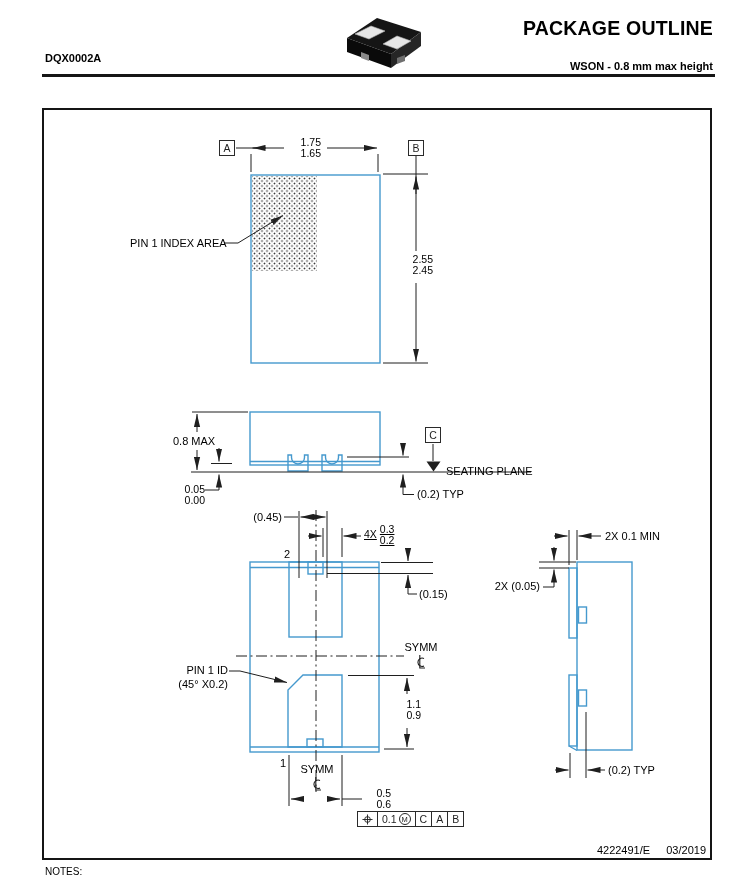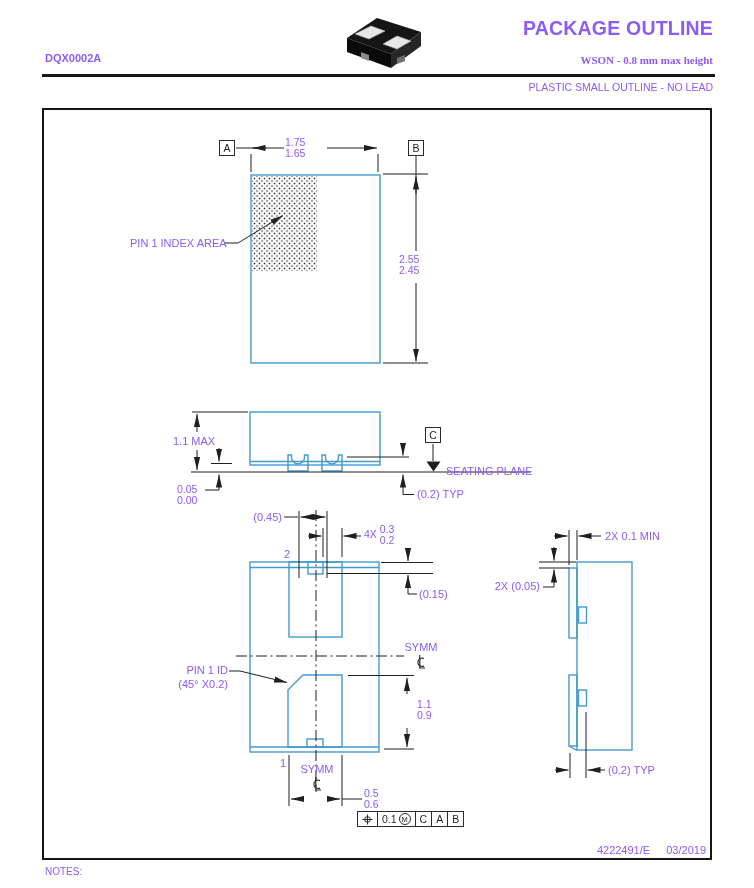--- a/index.html
+++ b/index.html
@@ -1,21 +1,21 @@
 <!DOCTYPE html>
 <html><head>
 <meta charset="utf-8">
 <style>
   html,body{margin:0;padding:0;background:#ffffff;}
   #page{position:relative;width:754px;height:888px;background:#fff;overflow:hidden;
         font-family:"Liberation Sans", sans-serif;color:#1f1f1f;}
   .abs{position:absolute;}
-  .t{position:absolute;white-space:nowrap;font-size:11px;color:#8b5cf6;line-height:1.12;}
+  .t{position:absolute;white-space:nowrap;font-size:11px;color:#000000;line-height:1.12;}
   .t-sm{font-size:10.5px;}
-  .stack{text-align:left;}
+  .stack{text-align:right;}
   .stack div{line-height:11px;}
   .right{text-align:right;}
   .title{font-size:19.5px;font-weight:bold;letter-spacing:.2px;}
   .subtitle{font-size:11px;font-weight:bold;}
   .cat{font-size:10.5px;}
   .rule{position:absolute;background:#151515;}
   .frame{position:absolute;border:2px solid #151515;background:transparent;}
   .datum{position:absolute;width:14px;height:14px;border:1.4px solid #2a2a2a;
          display:flex;align-items:center;justify-content:center;font-size:10.5px;background:#fff;}
   .dots{position:absolute;left:252px;top:176px;width:65px;height:95px;
@@ -32,23 +32,22 @@
   svg.lines{position:absolute;left:0;top:0;pointer-events:none;}
   .symm-wrap{position:absolute;}
 </style>
 </head>
 <body>
 
 <div id="page">
 
   <div class="t title right" style="left:360px;top:18px;width:353px;">PACKAGE OUTLINE</div>
   <div class="t subtitle" style="left:45px;top:52px;">DQX0002A</div>
-  <div class="t subtitle right" style="left:400px;top:54px;width:313px;font-family:Liberation Serif, serif;">WSON - 0.8 mm max height</div>
+  <div class="t subtitle right" style="left:400px;top:60px;width:313px;">WSON - 0.8 mm max height</div>
   <div class="rule" style="left:42px;top:74px;width:673px;height:2.5px;"></div>
-  <div class="t cat right" style="left:460px;top:82px;width:253px;">PLASTIC SMALL OUTLINE - NO LEAD</div>
 
   <svg class="abs" style="left:333px;top:8px;" width="100" height="66" viewBox="0 0 100 66">
     <polygon points="14,30 44,10 88,24 58,46" fill="#151515"></polygon>
     <polygon points="14,30 58,46 58,60 14,44" fill="#0a0a0a"></polygon>
     <polygon points="58,46 88,24 88,38 58,60" fill="#262626"></polygon>
     <polygon points="22,26 38,18 52,23 36,31" fill="#e6e6e6" stroke="#b5b5b5" stroke-width="0.6"></polygon>
     <polygon points="50,36 64,28 78,33 64,41" fill="#e6e6e6" stroke="#b5b5b5" stroke-width="0.6"></polygon>
     <polygon points="28,44 36,47 36,53 28,50" fill="#8a8a8a"></polygon>
     <polygon points="64,50 72,47 72,53 64,56" fill="#6f6f6f"></polygon>
   </svg>
@@ -189,30 +188,30 @@
   <div class="t t-sm stack" style="left:285px;top:137px;width:36px;">
     <div>1.75</div>
     <div>1.65</div>
   </div>
   <div class="t t-sm stack" style="left:399px;top:254px;width:34px;background:#fff;">
     <div>2.55</div>
     <div>2.45</div>
   </div>
   <div class="t" style="left:130px;top:237px;text-align:center;">PIN 1 INDEX AREA</div>
 
-  <div class="t" style="left:171px;top:435px;background:#fff;padding:0 2px;">1.1 MAX</div>
+  <div class="t" style="left:171px;top:435px;background:#fff;padding:0 2px;">0.8 MAX</div>
   <div class="t t-sm stack" style="left:177px;top:484px;width:28px;">
     <div>0.05</div>
     <div>0.00</div>
   </div>
   <div class="t" style="left:446px;top:465px;">SEATING PLANE</div>
   <div class="t" style="left:417px;top:488px;">(0.2) TYP</div>
 
   <div class="t right" style="left:244px;top:511px;width:38px;">(0.45)</div>
-  <div class="t t-sm" style="left:364px;top:524px;display:flex;align-items:center;gap:3px;">
+  <div class="t t-sm" style="left:364px;top:524px;display:flex;align-items:center;gap:3px;text-decoration:underline;">
     <span>4X</span>
     <span class="stack">
         <div>0.3</div>
         <div>0.2</div>
       </span>
   </div>
   <div class="t" style="left:284px;top:548px;">2</div>
   <div class="t" style="left:419px;top:588px;">(0.15)</div>
 
   <div class="symm-wrap" style="left:401px;top:641px;width:40px;text-align:center;">
@@ -221,21 +220,21 @@
       <path d="M9,4.5 A4.2,4.2 0 1 0 9,12" fill="none" stroke="#1f1f1f" stroke-width="1.1"></path>
       <path d="M4.8,1 V14 H10" fill="none" stroke="#1f1f1f" stroke-width="1.1"></path>
     </svg>
   </div>
 
   <div class="t right" style="left:170px;top:664px;width:58px;line-height:1.25;">
     <div>PIN 1 ID</div>
     <div>(45° X0.2)</div>
   </div>
 
-  <div class="t t-sm stack" style="left:393px;top:699px;width:28px;background:#fff;margin-left:24px;">
+  <div class="t t-sm stack" style="left:393px;top:699px;width:28px;background:#fff;">
     <div>1.1</div>
     <div>0.9</div>
   </div>
 
   <div class="t" style="left:280px;top:757px;">1</div>
 
   <div class="symm-wrap" style="left:297px;top:763px;width:40px;text-align:center;">
     <div class="t" style="position:static;">SYMM</div>
     <svg width="12" height="16" viewBox="0 0 12 16" style="margin-top:1px;">
       <path d="M9,4.5 A4.2,4.2 0 1 0 9,12" fill="none" stroke="#1f1f1f" stroke-width="1.1"></path>

